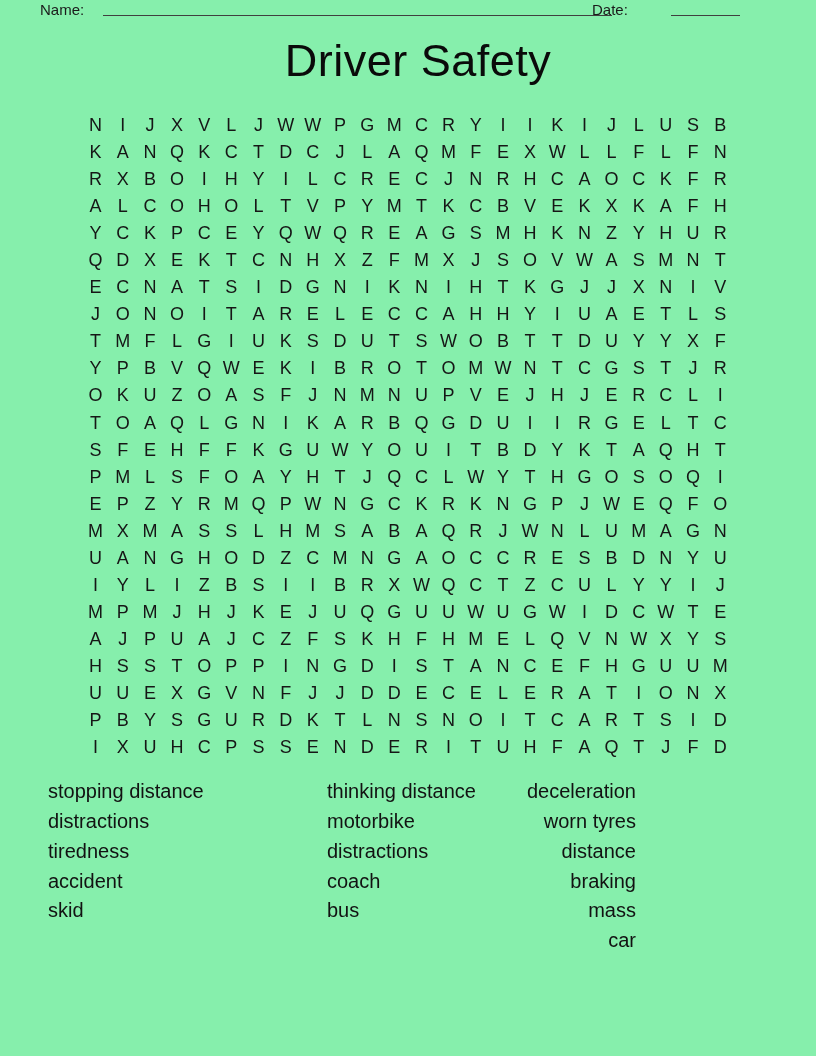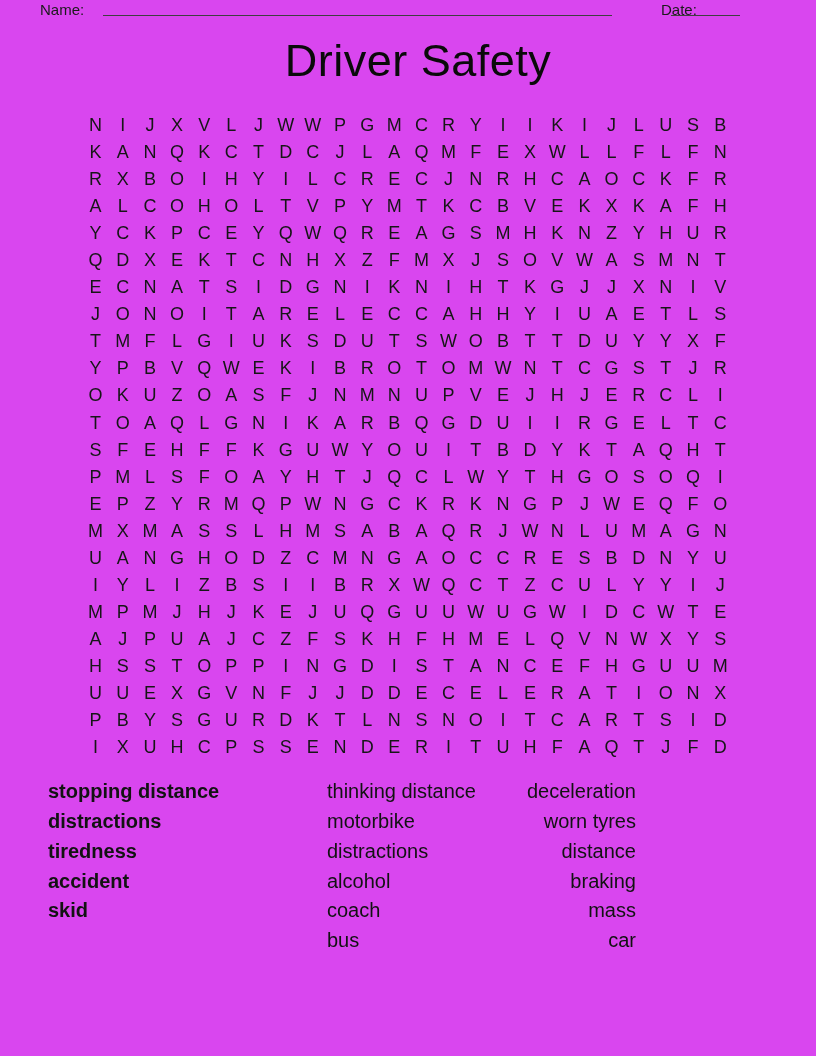--- a/index.html
+++ b/index.html
@@ -4,26 +4,26 @@
 <style>
   * { box-sizing: border-box; }
   html, body { margin: 0; padding: 0; }
   body {
     width: 816px; height: 1056px;
     background: #ffffff;
     font-family: "Liberation Sans", sans-serif;
     color: #000000;
     overflow: hidden;
   }
-  .page { position: relative; width: 816px; height: 1056px; background: #d946ef; }
+  .page { position: relative; width: 816px; height: 1056px; background: #86efac; }
 
   
   .hdr-label { position: absolute; top: 1px; font-size: 15px; color: #1a1a1a; }
   .name-label { left: 40px; }
-  .date-label { left: 661px; }
+  .date-label { left: 592px; }
   .blank-line { position: absolute; top: 0; height: 16px; border-bottom: 1.6px solid #3f3f3f; }
   .name-line { left: 103px; width: 509px; }
   .date-line { left: 671px; width: 69px; }
 
   
   .title {
     position: absolute; top: 34px; left: 0; width: 816px;
     text-align: center;
     font-size: 45px; line-height: 54px;
     font-weight: 500;
@@ -42,21 +42,21 @@
   .cell {
     display: flex; align-items: center; justify-content: center;
     font-size: 18px;
     font-weight: 400;
     color: #161616;
   }
 
   
   .words { position: absolute; left: 48px; top: 777px; width: 720px; height: 186px; }
   .word-col { position: absolute; top: 0; }
-  .word-col.c0 { left: 0; font-weight: bold; }
+  .word-col.c0 { left: 0; }
   .word-col.c1 { left: 239px; margin-left: 40px; }
   .word-col.c2 { left: 479px; text-align: right; }
   .word {
     font-size: 20px;
     line-height: 29.85px;
     color: #121212;
     white-space: pre;
   }
 </style>
 </head>
@@ -657,21 +657,20 @@
         <div class="word">stopping distance</div>
         <div class="word">distractions</div>
         <div class="word">tiredness</div>
         <div class="word">accident</div>
         <div class="word">skid</div>
       </div>
     <div class="word-col c1">
         <div class="word">thinking distance</div>
         <div class="word">motorbike</div>
         <div class="word">distractions</div>
-        <div class="word">alcohol</div>
         <div class="word">coach</div>
         <div class="word">bus</div>
       </div>
     <div class="word-col c2">
         <div class="word">deceleration</div>
         <div class="word">worn tyres</div>
         <div class="word">distance</div>
         <div class="word">braking</div>
         <div class="word">mass</div>
         <div class="word">car</div>

